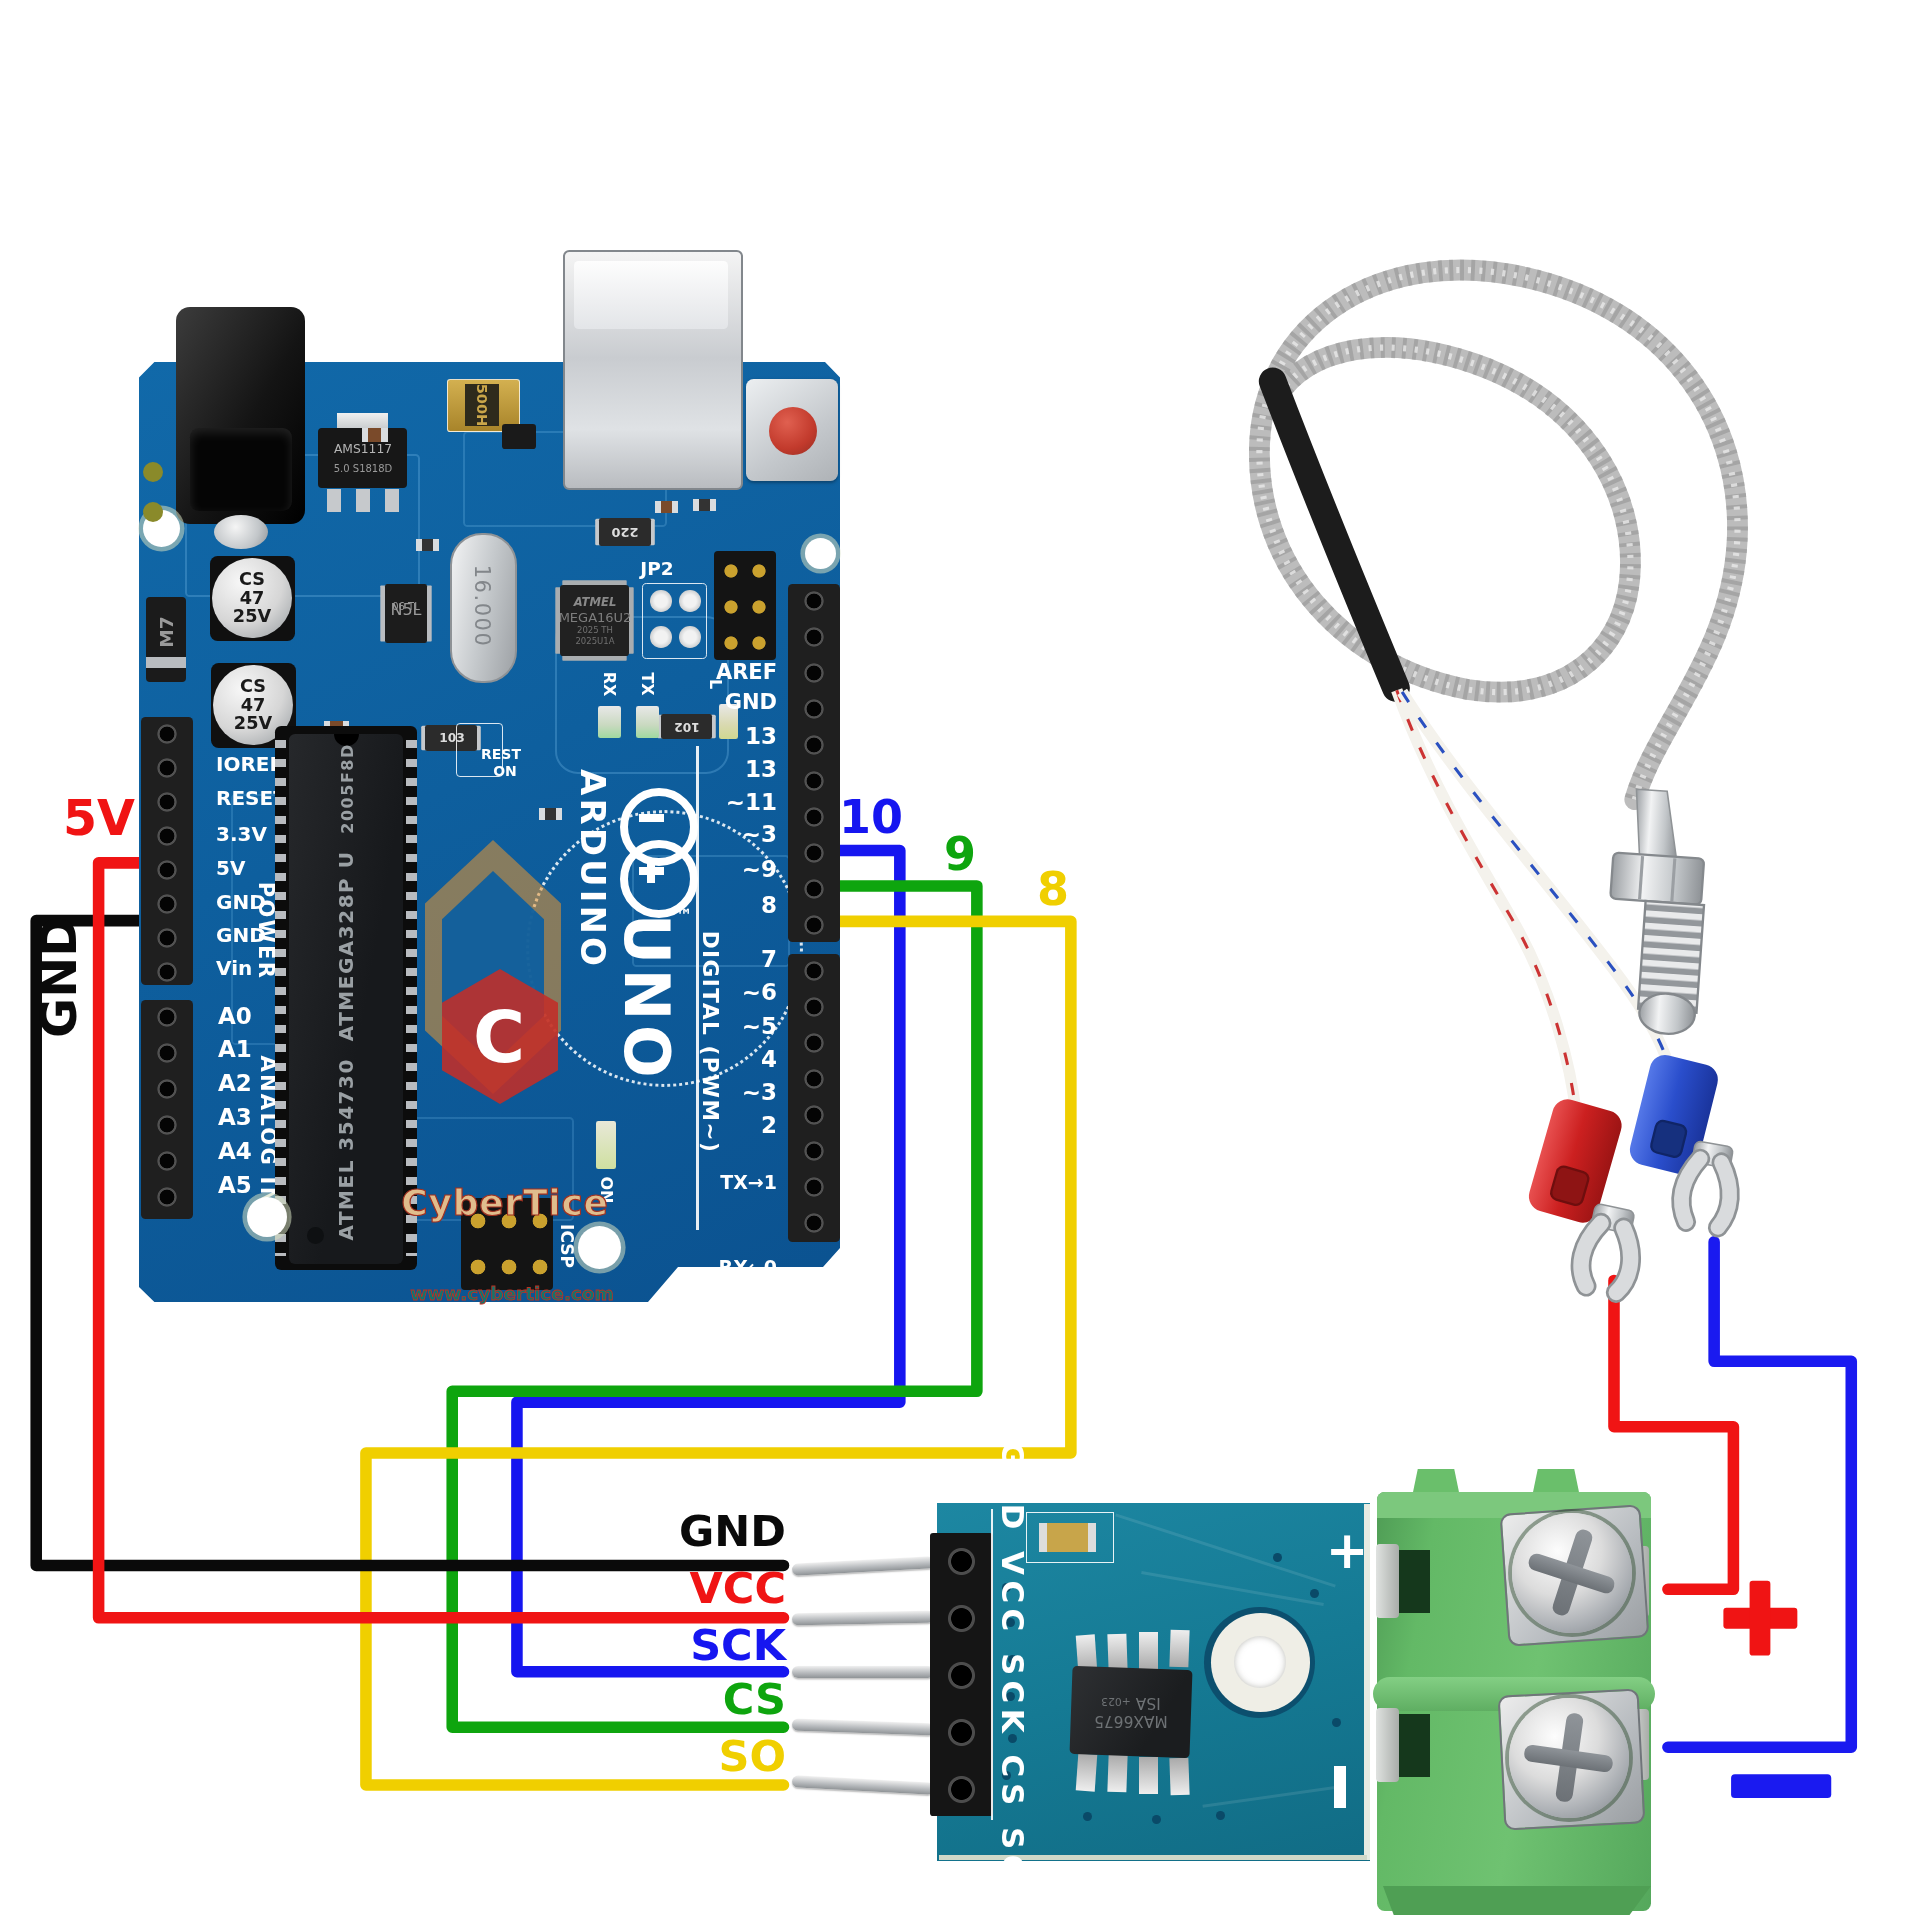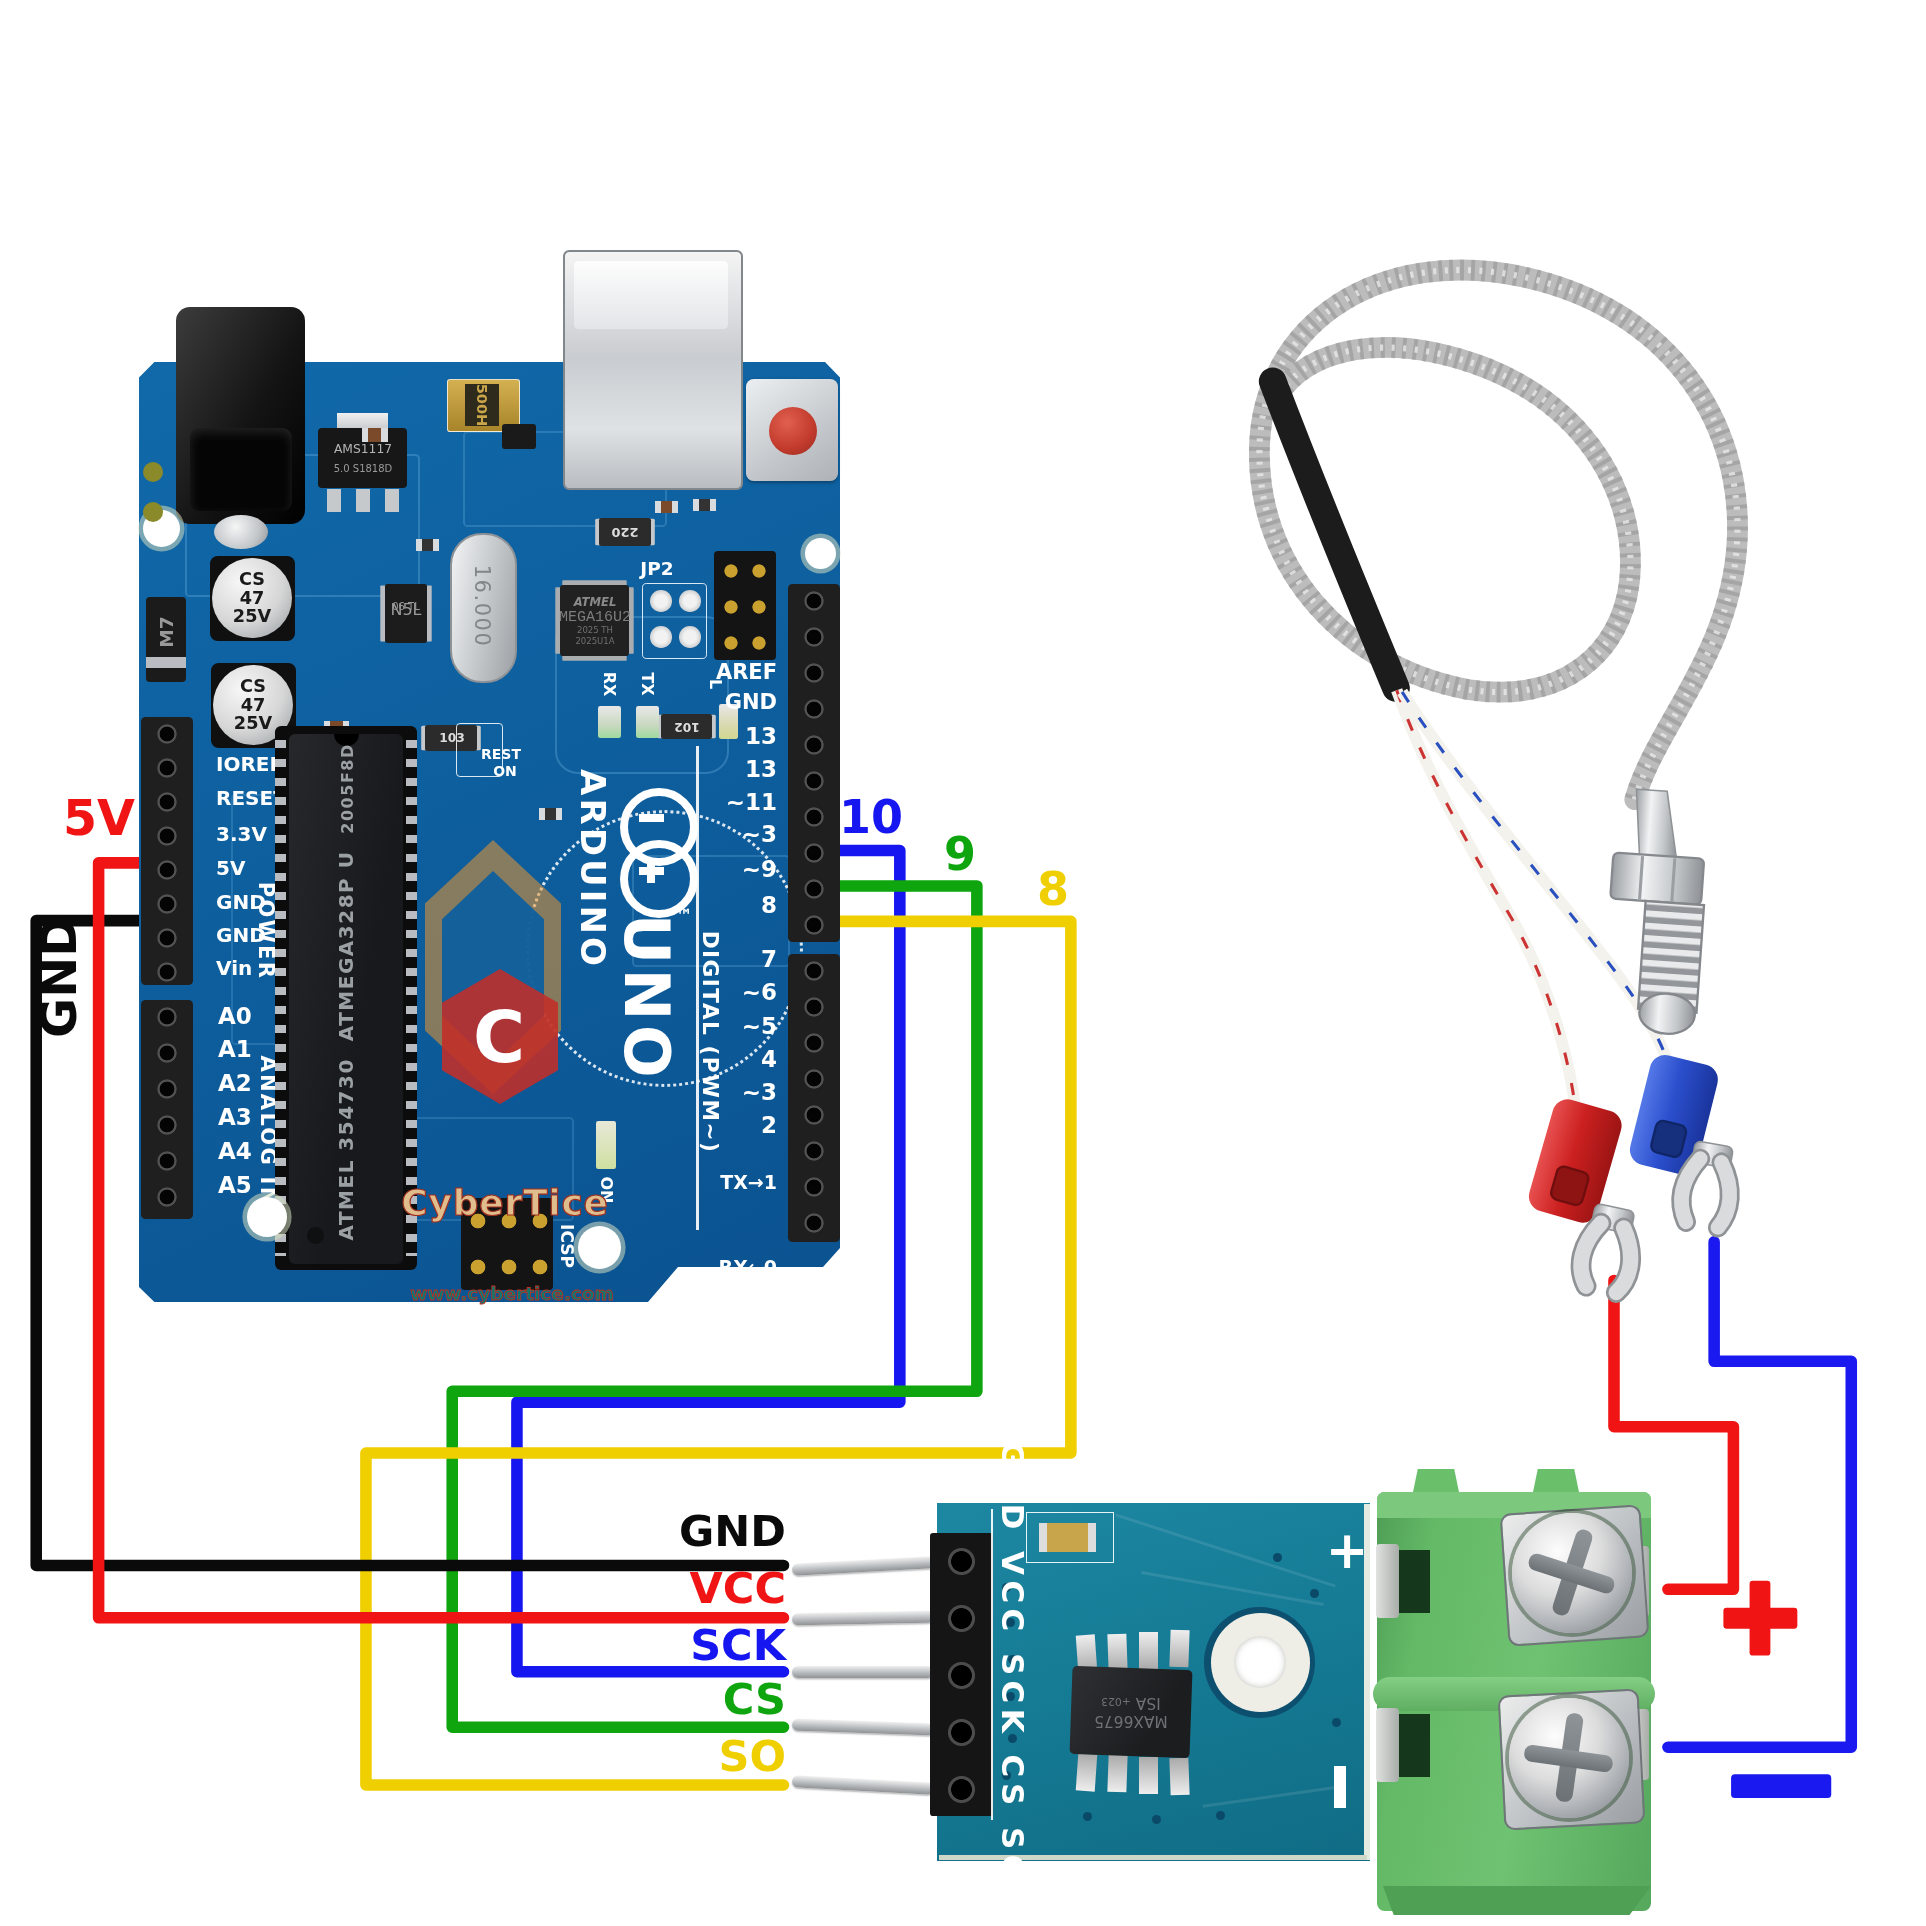--- a/index.html
+++ b/index.html
@@ -220,21 +220,21 @@
     <div class="silk rot270" style="left:166px;top:632px;font-size:18.5px;color:#999;">M7</div>
 
     <div class="comp" style="left:385px;top:584px;width:42px;height:59px;background:#1c1c1c;border-radius:2.3px;
          box-shadow:-6.2px 0 0 -1.5px #b9bcc0,6.2px 0 0 -1.5px #b9bcc0;"></div>
     <div class="silk cc" style="left:406px;top:606px;font-size:10px;color:#9a9a9a;font-weight:normal;">06 TL</div>
     <div class="silk cc" style="left:406px;top:609px;font-size:16px;color:#9a9a9a;font-weight:normal;">N5L</div>
 
     <div class="comp" style="left:560px;top:585px;width:69px;height:71px;background:#212121;border-radius:3.1px;
          box-shadow:-7px 0 0 -2.3px #a9adb0,7px 0 0 -2.3px #a9adb0,0 -7px 0 -2.3px #a9adb0,0 7px 0 -2.3px #a9adb0;"></div>
     <div class="silk cc" style="left:595px;top:602px;font-size:11.6px;color:#8a8a8a;font-style:italic;">ATMEL</div>
-    <div class="silk cc" style="left:595px;top:617px;font-size:15px;color:#7d7d7d;font-weight:normal;font-family:Liberation Mono, monospace;">MEGA16U2</div>
+    <div class="silk cc" style="left:595px;top:617px;font-size:13px;color:#7d7d7d;font-weight:normal;">MEGA16U2</div>
     <div class="silk cc" style="left:595px;top:630px;font-size:8.5px;color:#707070;font-weight:normal;">2025  TH</div>
     <div class="silk cc" style="left:595px;top:641px;font-size:8.5px;color:#707070;font-weight:normal;">2025U1A</div>
 
     <div class="comp" style="left:642px;top:583px;width:63px;height:74px;border:1.5px solid rgba(255,255,255,.85);border-radius:4.6px;"></div>
     <div class="comp" style="left:650px;top:590px;width:21.6px;height:21.6px;border-radius:50%;background:radial-gradient(circle,#f2f2f2 40%,#a9adb0);"></div>
     <div class="comp" style="left:679px;top:590px;width:21.6px;height:21.6px;border-radius:50%;background:radial-gradient(circle,#f2f2f2 40%,#a9adb0);"></div>
     <div class="comp" style="left:650px;top:626px;width:21.6px;height:21.6px;border-radius:50%;background:radial-gradient(circle,#f2f2f2 40%,#a9adb0);"></div>
     <div class="comp" style="left:679px;top:626px;width:21.6px;height:21.6px;border-radius:50%;background:radial-gradient(circle,#f2f2f2 40%,#a9adb0);"></div>
     <div class="silk cc" style="left:657px;top:568px;font-size:18.5px;">JP2</div>
 

